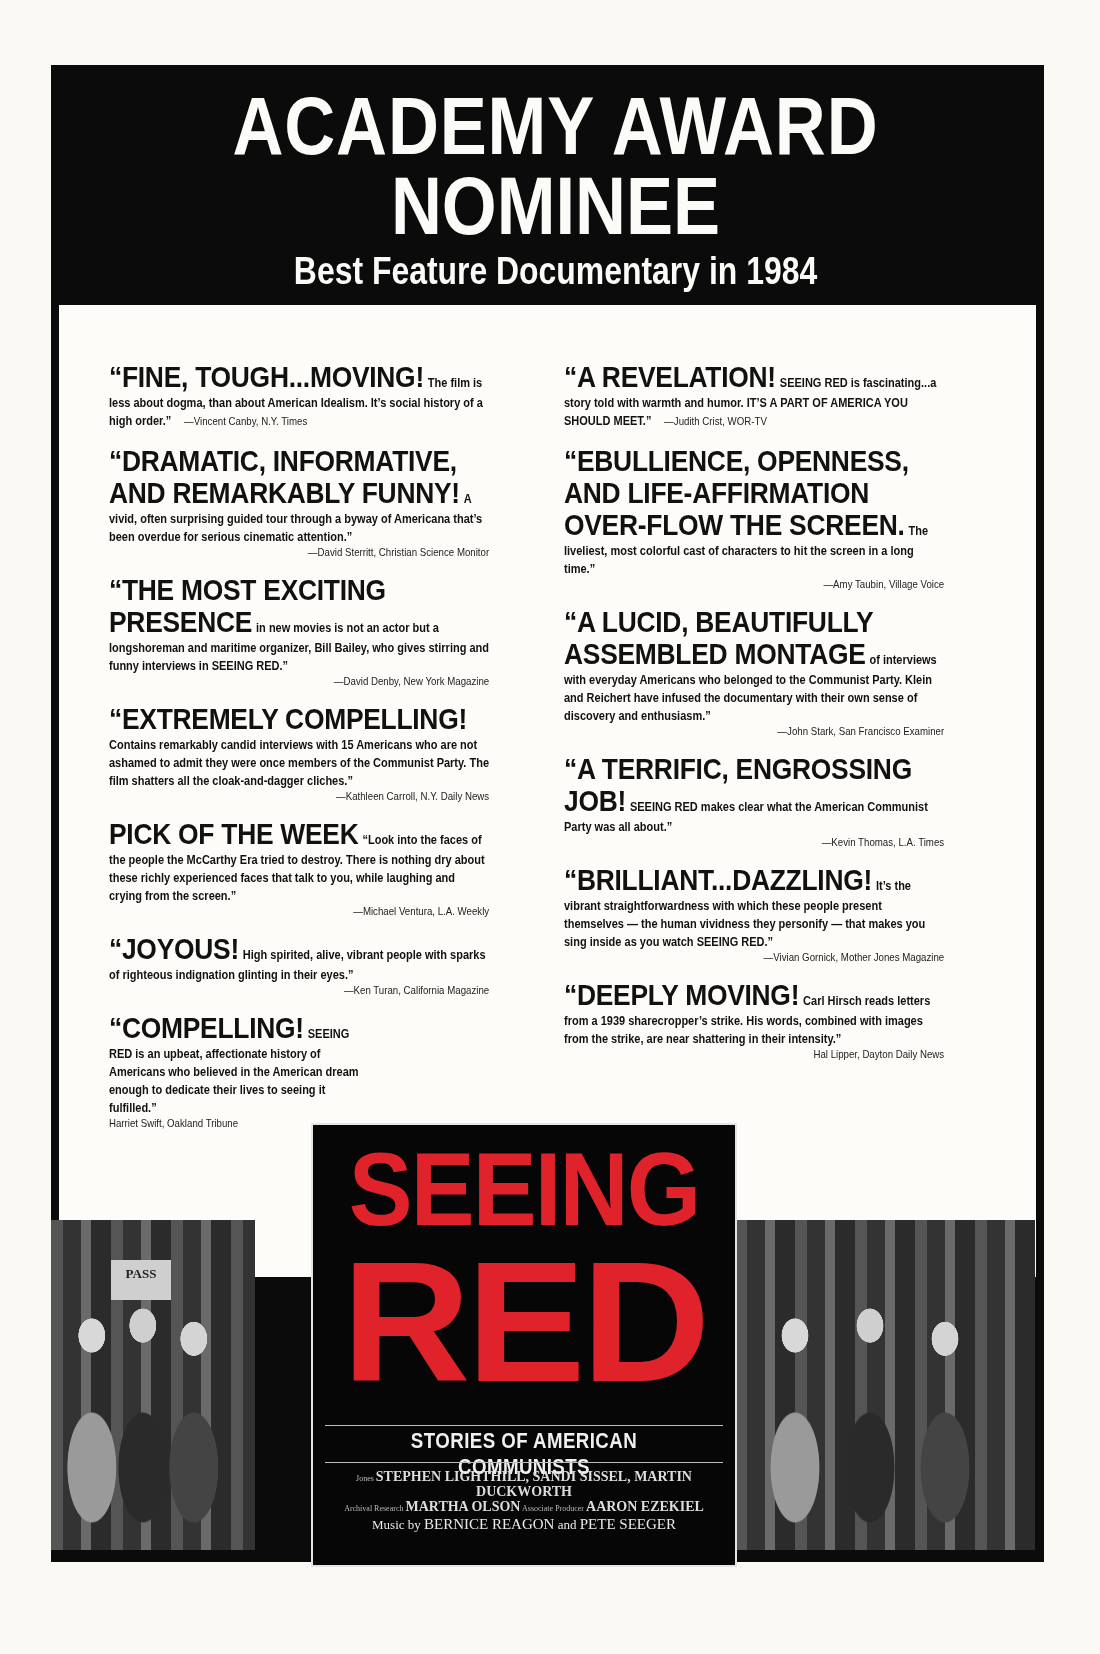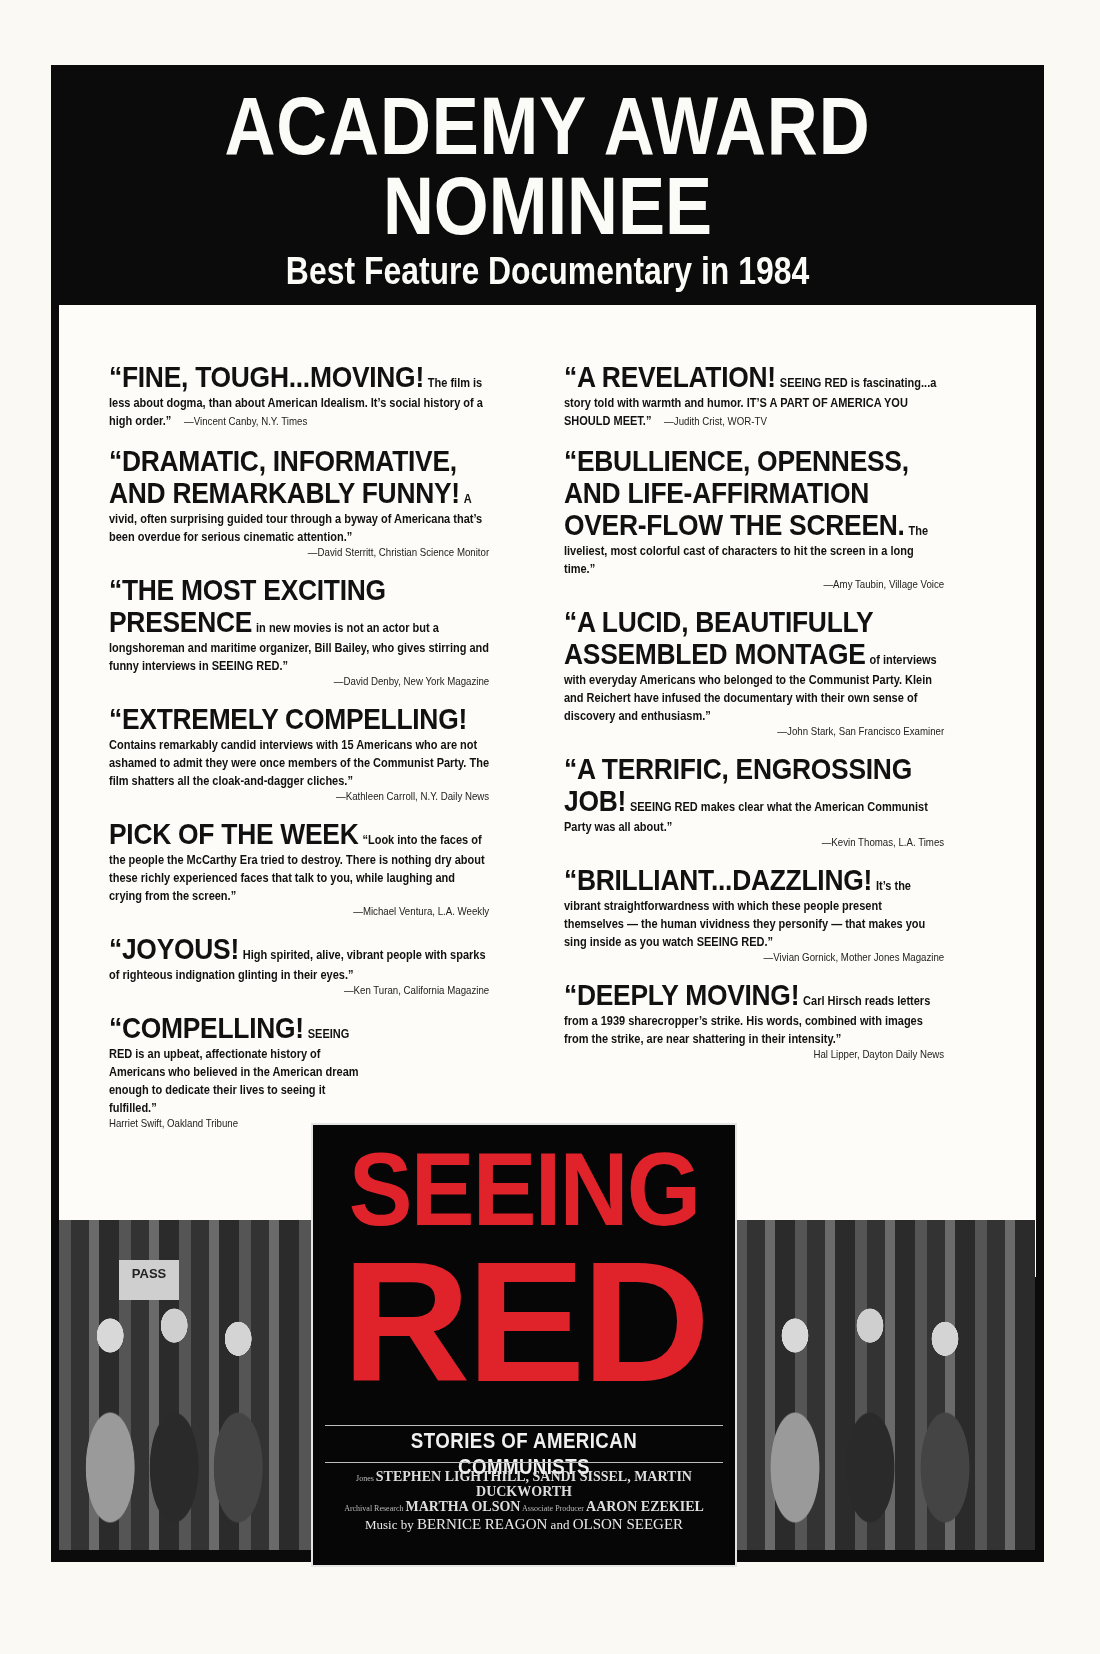--- a/index.html
+++ b/index.html
@@ -10,21 +10,21 @@
     overflow: hidden;
     font-family: "Liberation Sans", sans-serif;
   }
   .poster {
     position: absolute;
     left: 51px; top: 65px;
     width: 993px; height: 1497px;
     background: #0b0b0b;
   }
   .header {
-    position: absolute; left: 0; top: 0; width: 100%; height: 240px;
+    position: absolute; left: 8px; top: 0; width: 100%; height: 240px;
     text-align: center; color: #fbfbf7;
   }
   .hdr-line1 {
     position: absolute; left: 0; right: 0; top: 20px;
     font-family: "Liberation Sans", sans-serif; font-weight: bold;
     font-size: 82px; line-height: 82px; letter-spacing: 1px;
     transform: scaleX(0.86); transform-origin: center;
   }
   .hdr-line2 {
     position: absolute; left: 0; right: 0; top: 100px;
@@ -101,21 +101,21 @@
     background:
       radial-gradient(ellipse 22px 28px at 20% 35%, #d8d8d8 0 60%, transparent 62%),
       radial-gradient(ellipse 22px 28px at 45% 32%, #cfcfcf 0 60%, transparent 62%),
       radial-gradient(ellipse 22px 28px at 70% 36%, #d4d4d4 0 60%, transparent 62%),
       radial-gradient(ellipse 40px 90px at 20% 75%, #9a9a9a 0 60%, transparent 62%),
       radial-gradient(ellipse 40px 90px at 45% 75%, #2a2a2a 0 60%, transparent 62%),
       radial-gradient(ellipse 40px 90px at 70% 75%, #444 0 60%, transparent 62%),
       repeating-linear-gradient(90deg, #555 0 12px, #333 12px 30px, #6a6a6a 30px 40px, #2b2b2b 40px 60px),
       #2a2a2a;
   }
-  .photo.left { left: 8px; width: 256px; }
+  .photo.left { left: 0; width: 204px; font-family: Liberation Serif, serif; }
   .photo.right { left: 684px; width: 300px; }
   .sign {
     position: absolute; left: 60px; top: 40px; width: 60px; height: 40px;
     background: #cfcfcf; color: #222; font-weight: bold; font-size: 13px;
     text-align: center; line-height: 28px;
   }
 </style>
 </head>
 <body>
 
@@ -245,18 +245,18 @@
       <div class="small-credit">
         <span>Archival Research</span>
         <b>MARTHA OLSON</b>
         <span>Associate Producer</span>
         <b>AARON EZEKIEL</b>
       </div>
       <div class="music">
         <span>Music by</span>
         <span class="big">BERNICE REAGON</span>
         <span>and</span>
-        <span class="big">OLSON SEEGER</span>
+        <span class="big">PETE SEEGER</span>
       </div>
     </div>
   </div>
 
 </div>
 
 </body></html>

